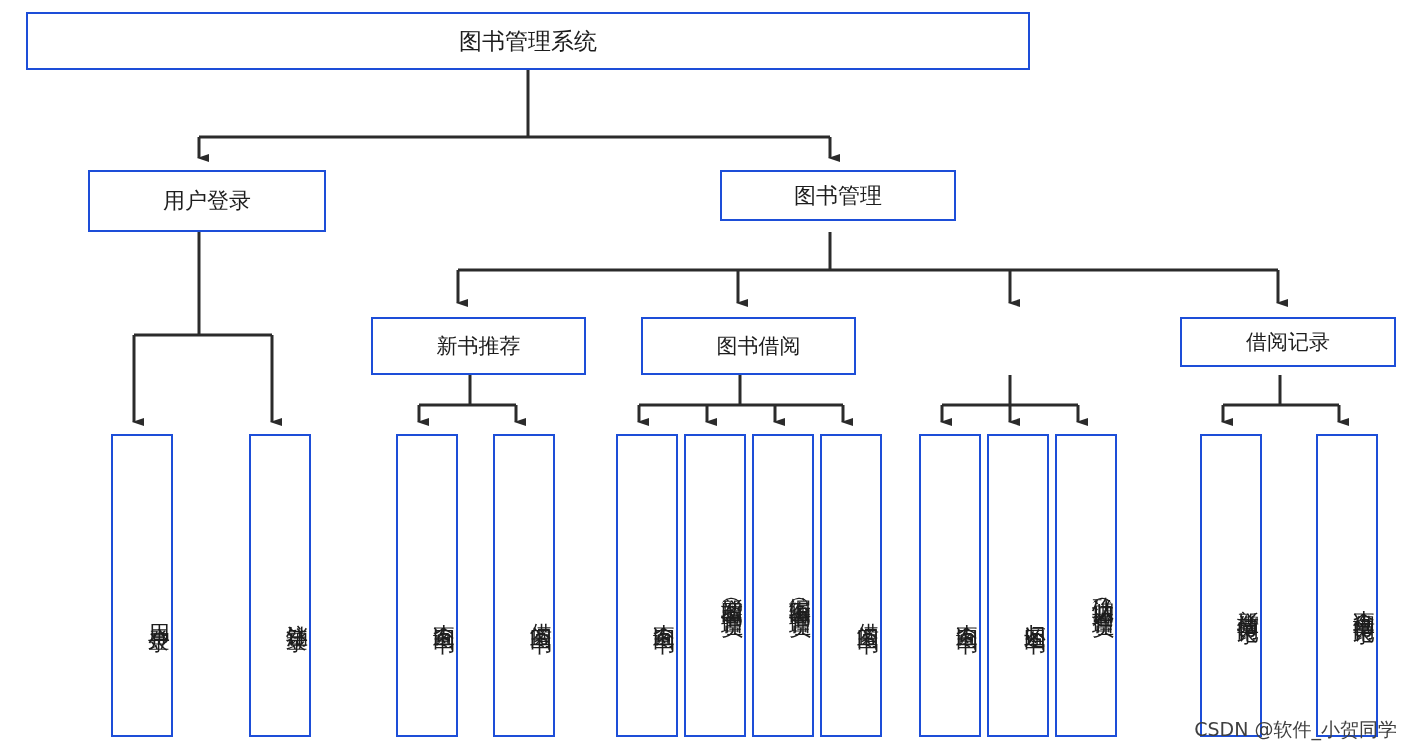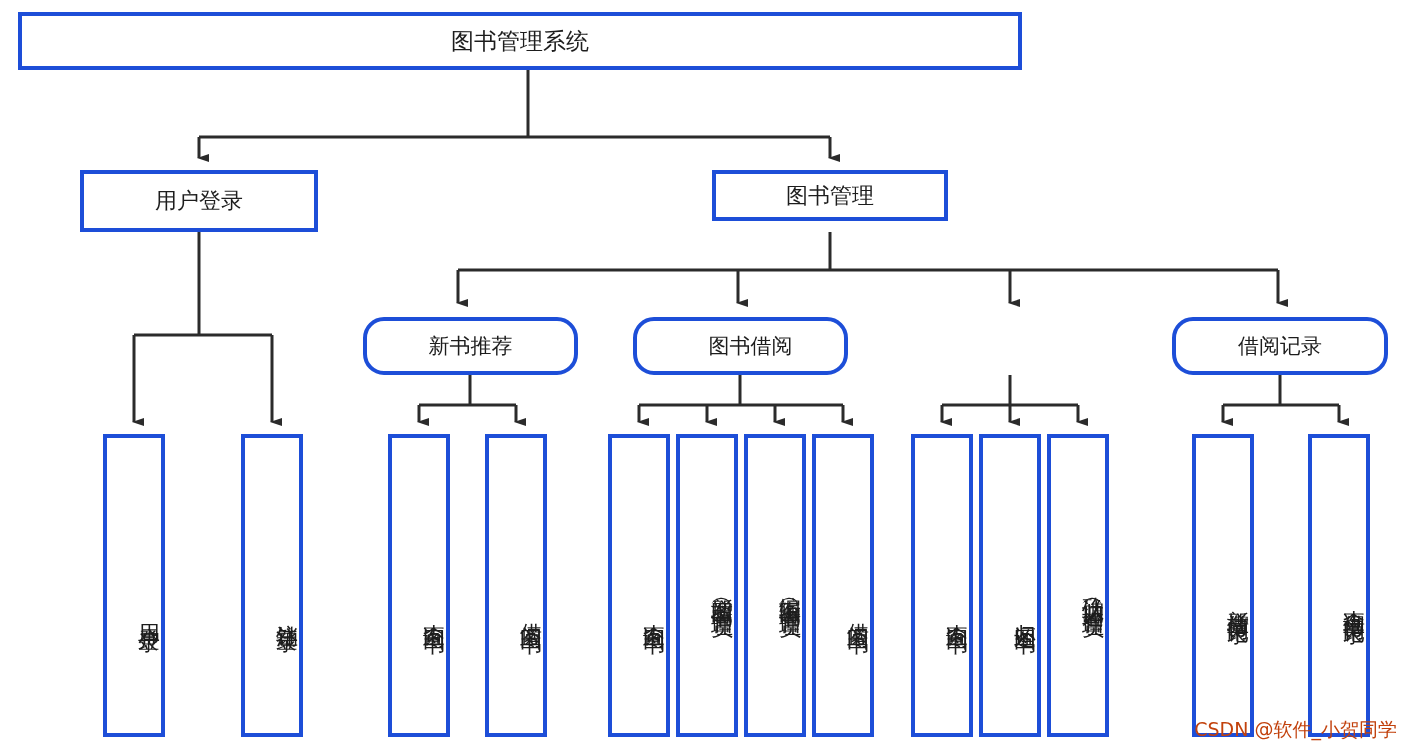--- a/index.html
+++ b/index.html
@@ -19,31 +19,32 @@
     position:absolute;
     left:0; top:0;
     width:1405px;
     height:747px;
     pointer-events:none;
   }
   .node{
     position:absolute;
     box-sizing:border-box;
     background:#ffffff;
-    border:4px solid #1d4ed8;
+    border:2px solid #1d4ed8;
     display:flex;
     align-items:center;
     justify-content:center;
     text-align:center;
     color:#1d1d1d;
     z-index:2;
+    margin-left:8px;
   }
   .node.root{ font-size:23px; }
   .node.level1{ font-size:22px; }
-  .node.level2{ font-size:21px;border-radius:21px; }
+  .node.level2{ font-size:21px; }
   .node.leaf{
     writing-mode:vertical-rl;
     text-orientation:upright;
     font-size:22px;
     letter-spacing:3px;
     line-height:1.05;
     padding-top:52px;
     align-items:flex-start;
     justify-content:center;
   }
@@ -53,21 +54,21 @@
   }
   .node.leaf .lbl{
     writing-mode:vertical-rl;
     text-orientation:upright;
   }
   #watermark{
     position:absolute;
     right:8px;
     bottom:4px;
     font-size:19px;
-    color:#c2410c;
+    color:#404040;
     z-index:5;
     white-space:nowrap;
     font-family:"DejaVu Sans","Liberation Sans",sans-serif;
   }
 </style>
 </head>
 <body>
 
 <div id="diagram">
 
@@ -135,21 +136,21 @@
 
   <div class="node level2" style="left:363px; top:317px; width:215px; height:58px;">
     <span class="lbl">新书推荐</span>
   </div>
 
   <div class="node level2" style="left:633px; top:317px; width:215px; height:58px;padding-left:20px;">
     <span class="lbl">图书借阅</span>
   </div>
 
 
-  <div class="node level2" style="left:1172px; top:317px; width:216px; height:58px;">
+  <div class="node level2" style="left:1172px; top:317px; width:216px; height:50px;">
     <span class="lbl">借阅记录</span>
   </div>
 
   <div class="node leaf" style="left:103px; top:434px; width:62px; height:303px;">
     <span class="lbl">用户登录</span>
   </div>
   <div class="node leaf" style="left:241px; top:434px; width:62px; height:303px;">
     <span class="lbl">注销登录</span>
   </div>
 

